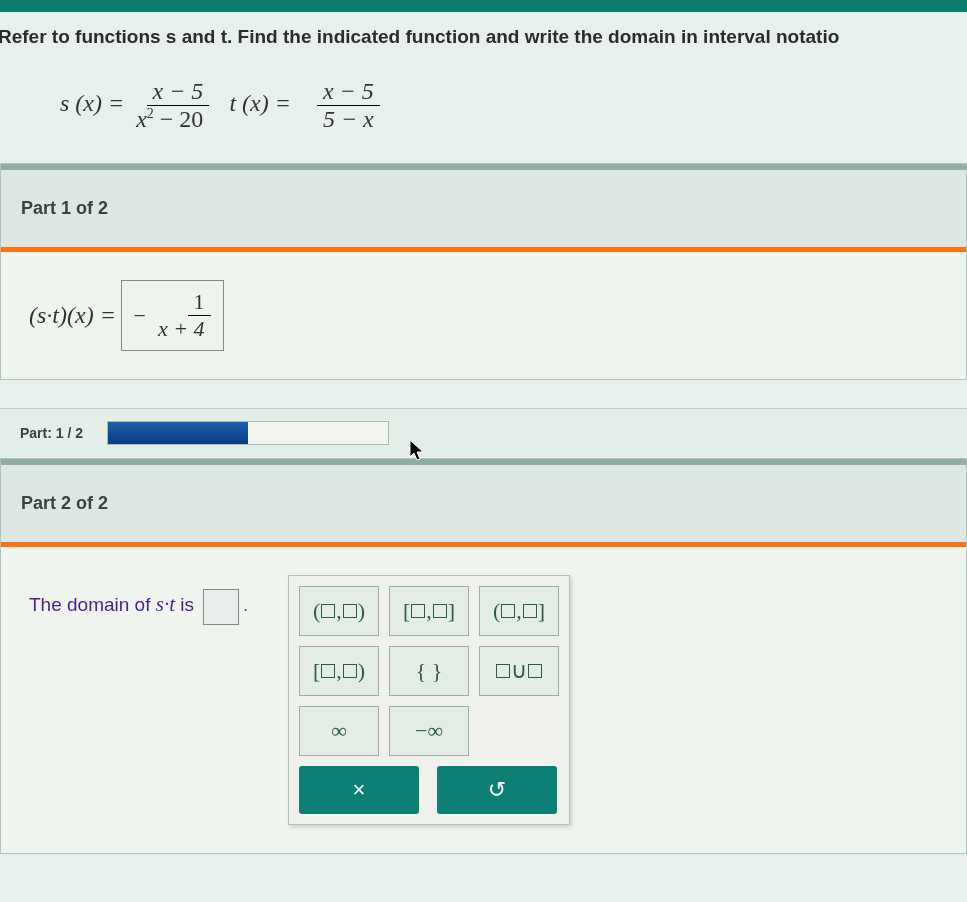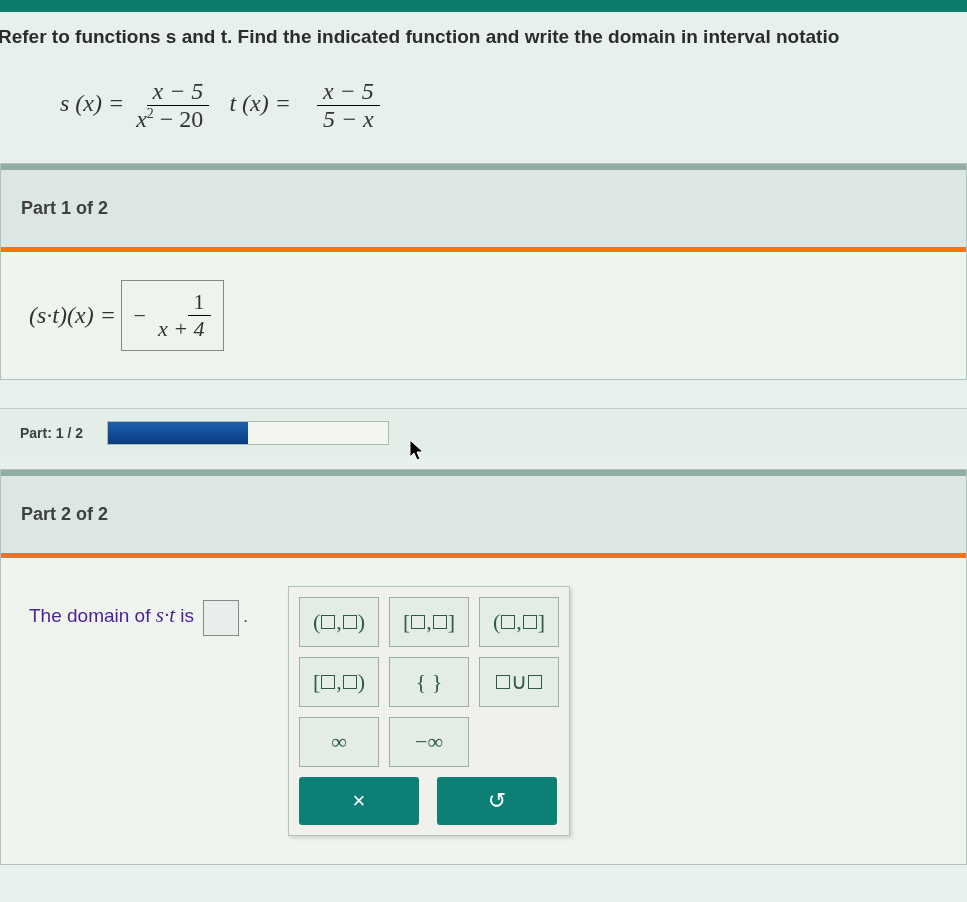--- a/index.html
+++ b/index.html
@@ -192,21 +192,21 @@
   <div class="progress-bar-outer">
     <div class="progress-bar-inner"></div>
   </div>
   <div class="cursor">
     <svg width="18" height="24" viewBox="0 0 18 24">
         <path d="M1 1 L1 18 L5 14 L8 21 L11 20 L8 13 L14 13 Z" fill="#000" stroke="#fff" stroke-width="1"></path>
       </svg>
   </div>
 </div>
 
-<div class="panel" style="margin-top:12px;margin-bottom:0;">
+<div class="panel" style="margin-top:1px;margin-bottom:0;">
   <div class="panel-header">Part 2 of 2</div>
   <div class="panel-body" style="display:flex;align-items:flex-start;">
     <div style="padding-top:14px;">
       <span class="domain-text">
         <span>The domain of </span><span style="font-family:'Times New Roman',serif;font-style:italic;font-size:21px;">s·t</span><span> is</span>
       </span>
       <span class="input-box"></span><span>.</span>
     </div>
 
     <div class="keypad">

